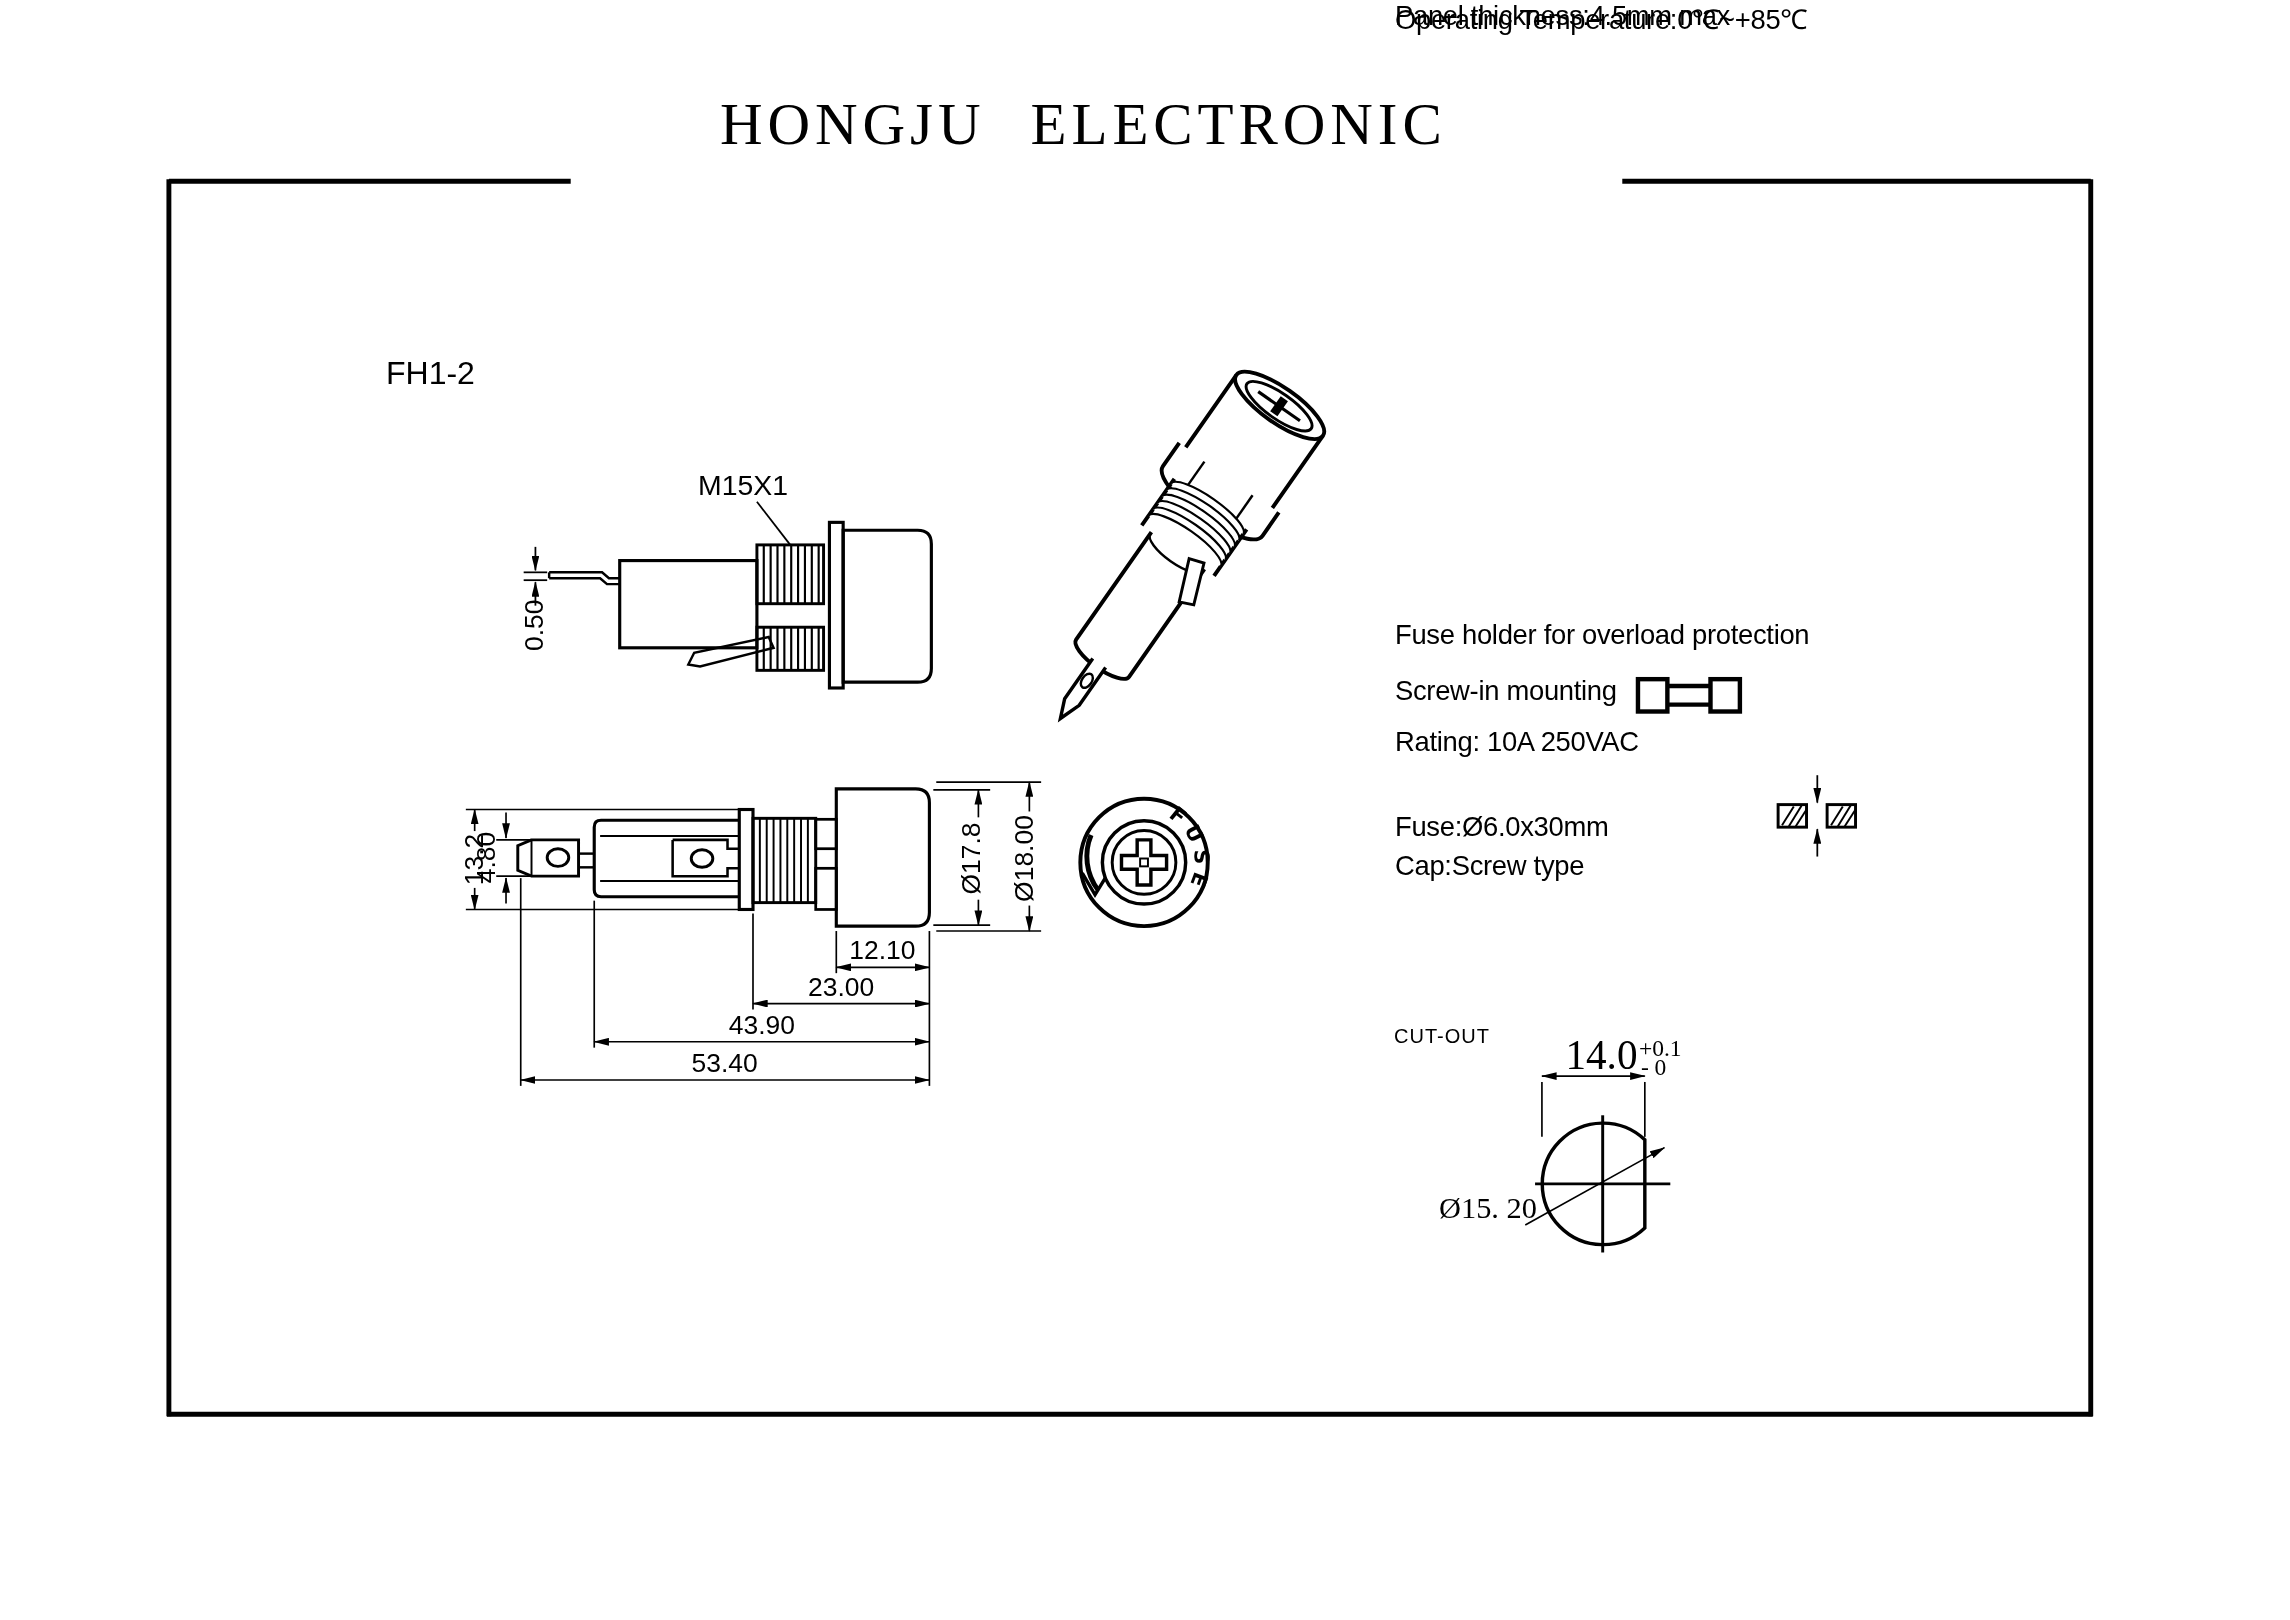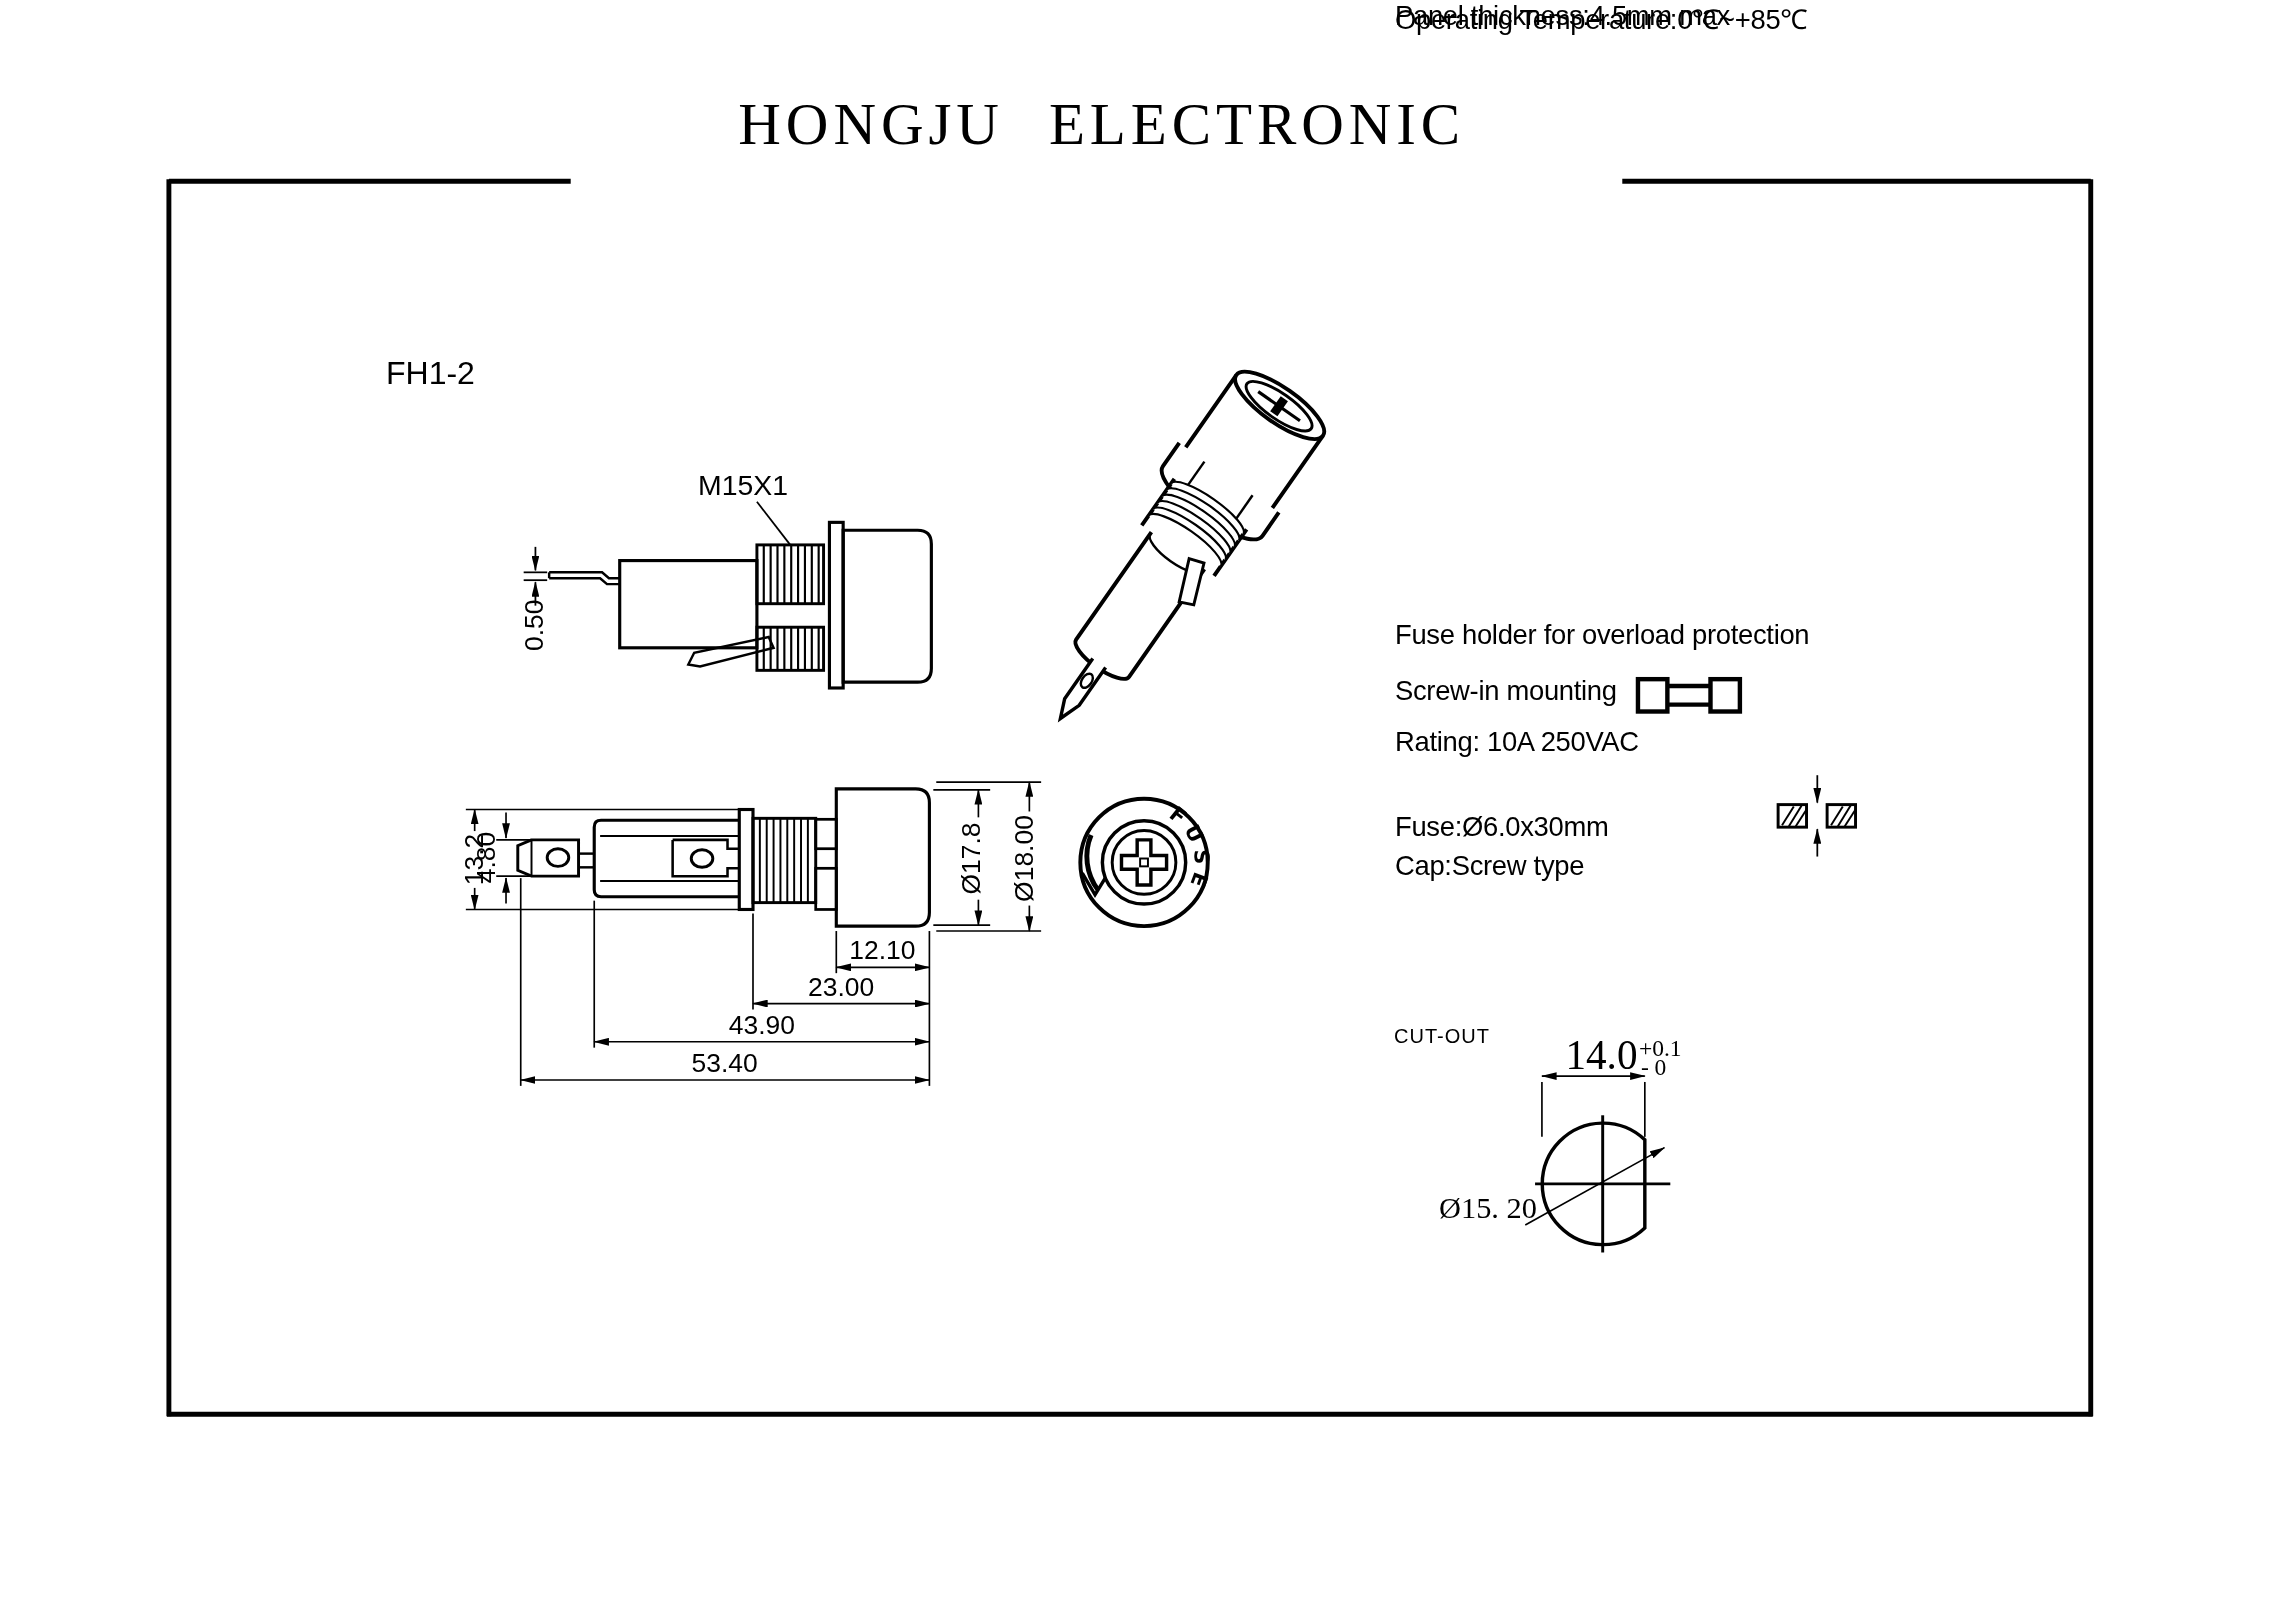--- a/index.html
+++ b/index.html
@@ -1,19 +1,19 @@
 <!DOCTYPE html>
 <html><head>
 <meta charset="utf-8">
 <style>
   html,body{margin:0;padding:0;background:#fff;}
   .sheet{position:relative;width:2291px;height:1620px;background:#fff;overflow:hidden;
          font-family:"Liberation Sans",sans-serif;color:#000;}
   .abs{position:absolute;}
-  #title{left:720px;top:90px;width:745px;text-align:right;
+  #title{left:720px;top:90px;width:745px;text-align:left;
          font-family:"Liberation Serif",serif;font-size:59px;letter-spacing:4.9px;word-spacing:25.5px;
          font-weight:400;white-space:nowrap;}
   #model{left:386px;top:355px;font-size:32px;}
   .spec{left:1395px;font-size:27.4px;letter-spacing:-0.3px;white-space:nowrap;}
   .spec:nth-of-type(1){top:516px;}
   .spec:nth-of-type(2){top:568px;}
   .spec:nth-of-type(3){top:619px;}
   .spec:nth-of-type(4){top:675px;}
   .spec:nth-of-type(5){top:726px;}
   .spec:nth-of-type(6){top:791px;margin-top:20px;}

